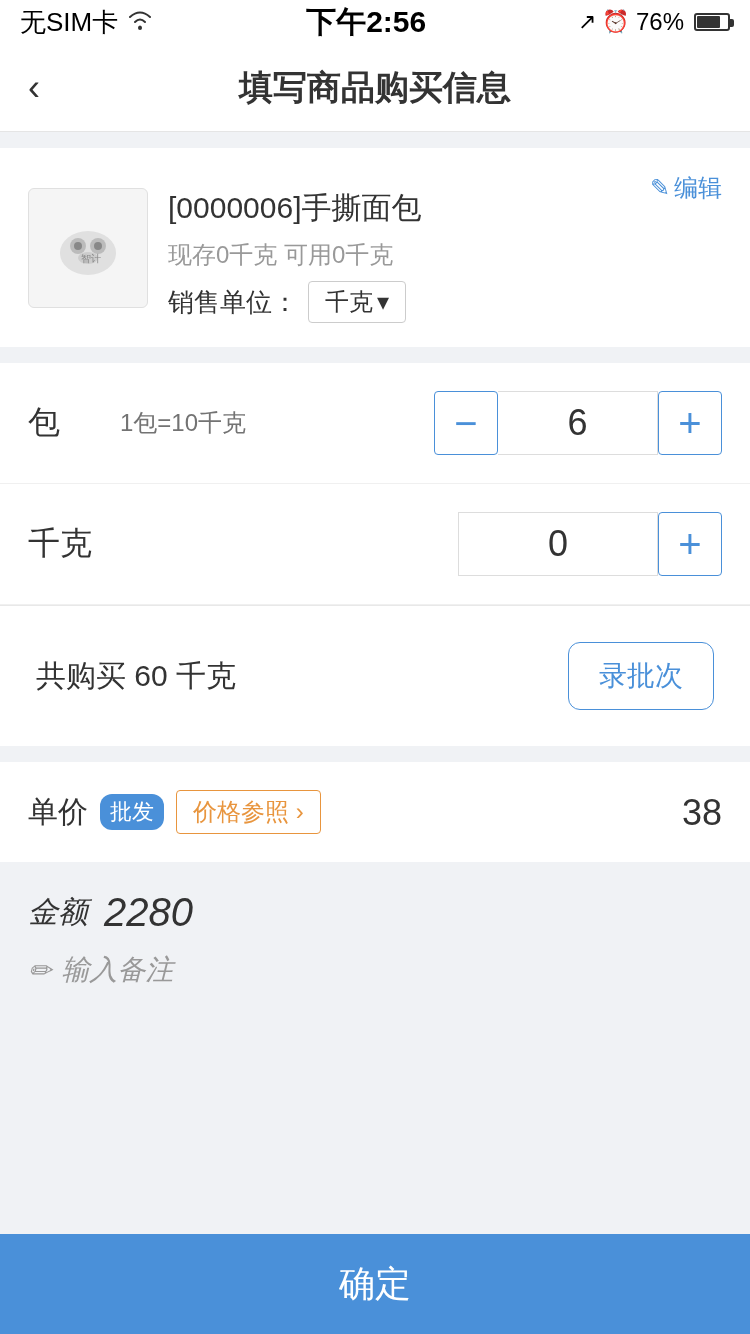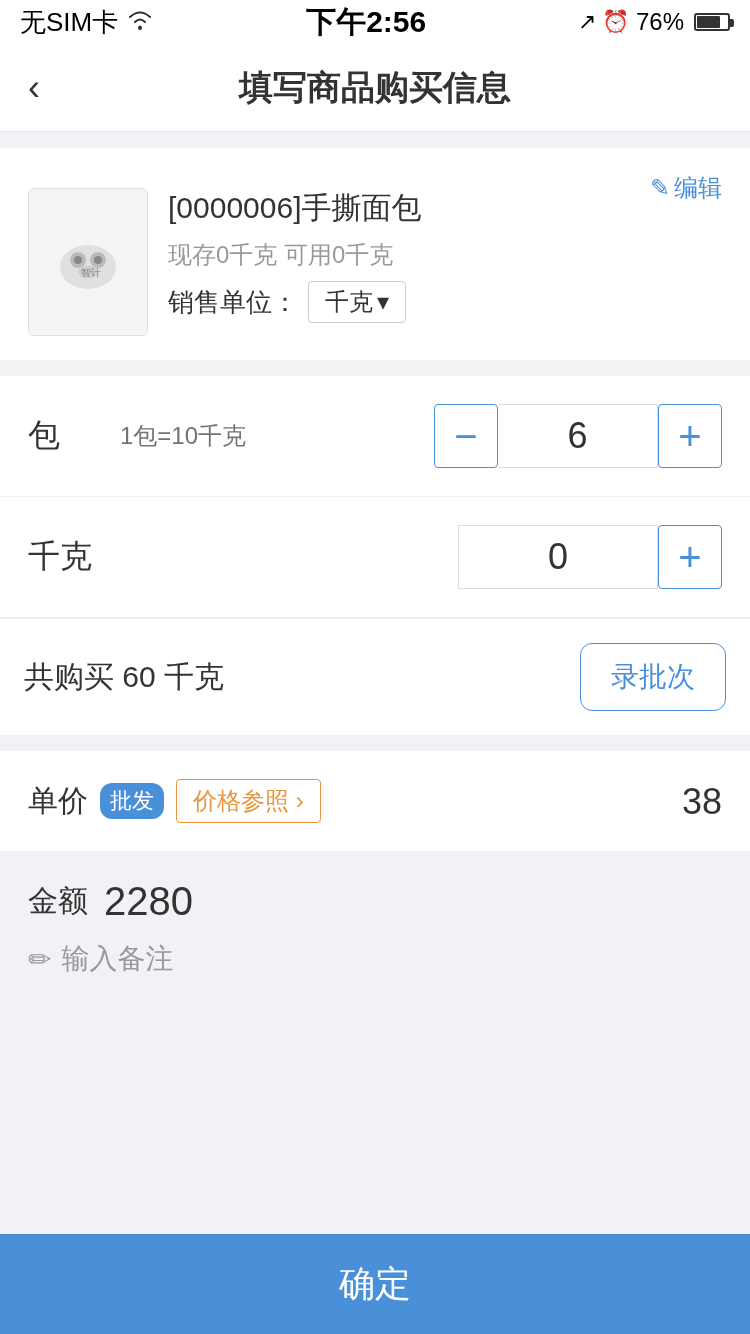--- a/index.html
+++ b/index.html
@@ -81,21 +81,21 @@
     .product-card {
       background: #fff;
       padding: 24px 28px;
       display: flex;
       align-items: flex-start;
       gap: 20px;
       margin-top: 16px;
     }
     .product-image {
       width: 120px;
-      height: 148px;
+      height: 120px;
       border: 1px solid #e0e0e0;
       border-radius: 6px;
       background: #f5f5f5;
       display: flex;
       align-items: center;
       justify-content: center;
       flex-shrink: 0;
     }
     .owl-icon {
       width: 70px;
@@ -202,21 +202,21 @@
     .qty-btn-right {
       border-radius: 4px;
     }
 
     
     .summary-row {
       background: #fff;
       display: flex;
       align-items: center;
       justify-content: space-between;
-      padding: 24px;
+      padding: 36px;
       margin-top: 0;
       border-top: 1px solid #e8e8e8;
     }
     .summary-text {
       font-size: 30px;
       color: #333;
     }
     .summary-btn {
       border: 1px solid #4a90d9;
       border-radius: 12px;
@@ -267,20 +267,21 @@
     }
     .price-value {
       font-size: 36px;
       color: #333;
     }
 
     
     .amount-section {
       background: #f0f2f5;
       padding: 28px;
+      font-style: italic;
     }
     .amount-row {
       display: flex;
       align-items: center;
       gap: 16px;
       margin-bottom: 16px;
     }
     .amount-label {
       font-size: 30px;
       color: #333;

